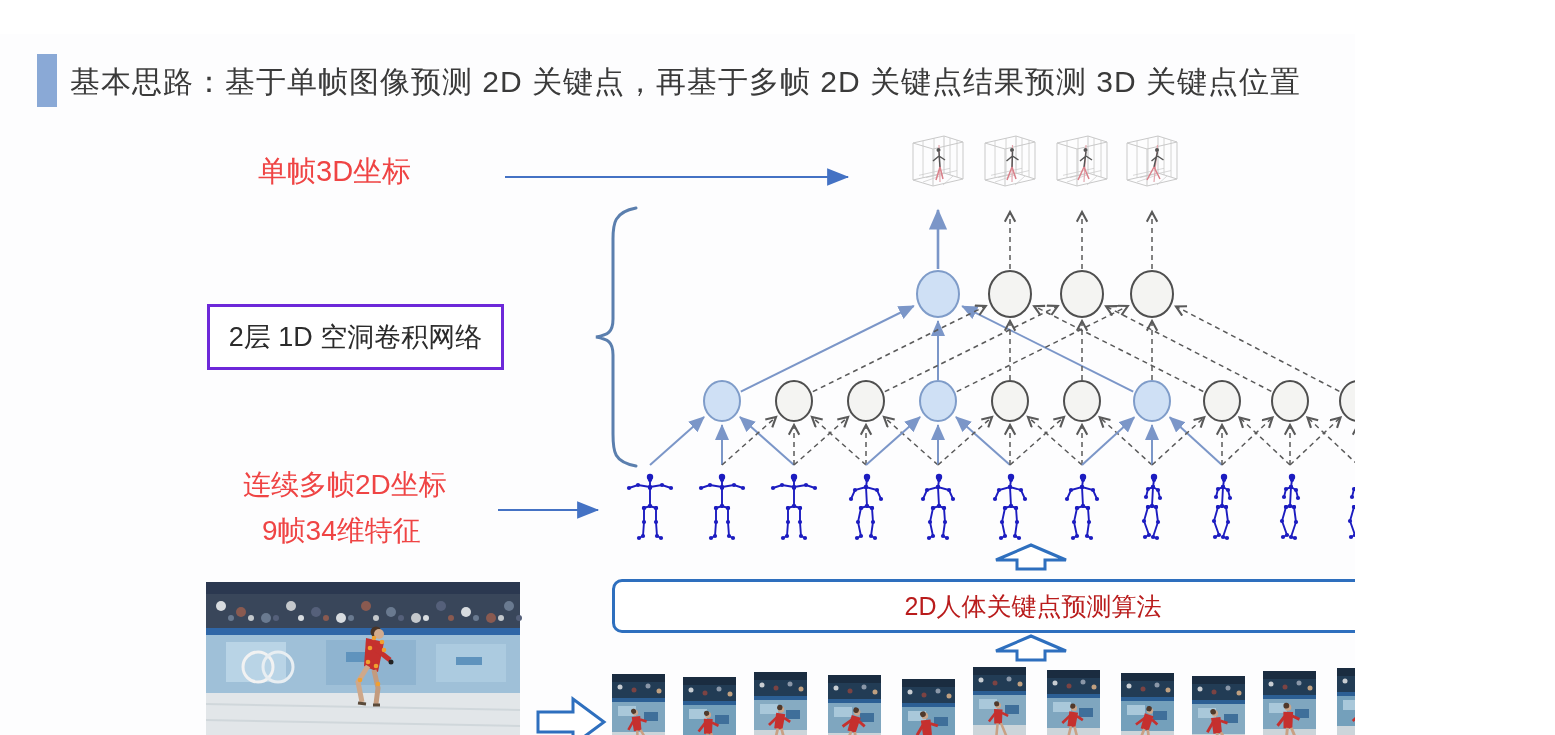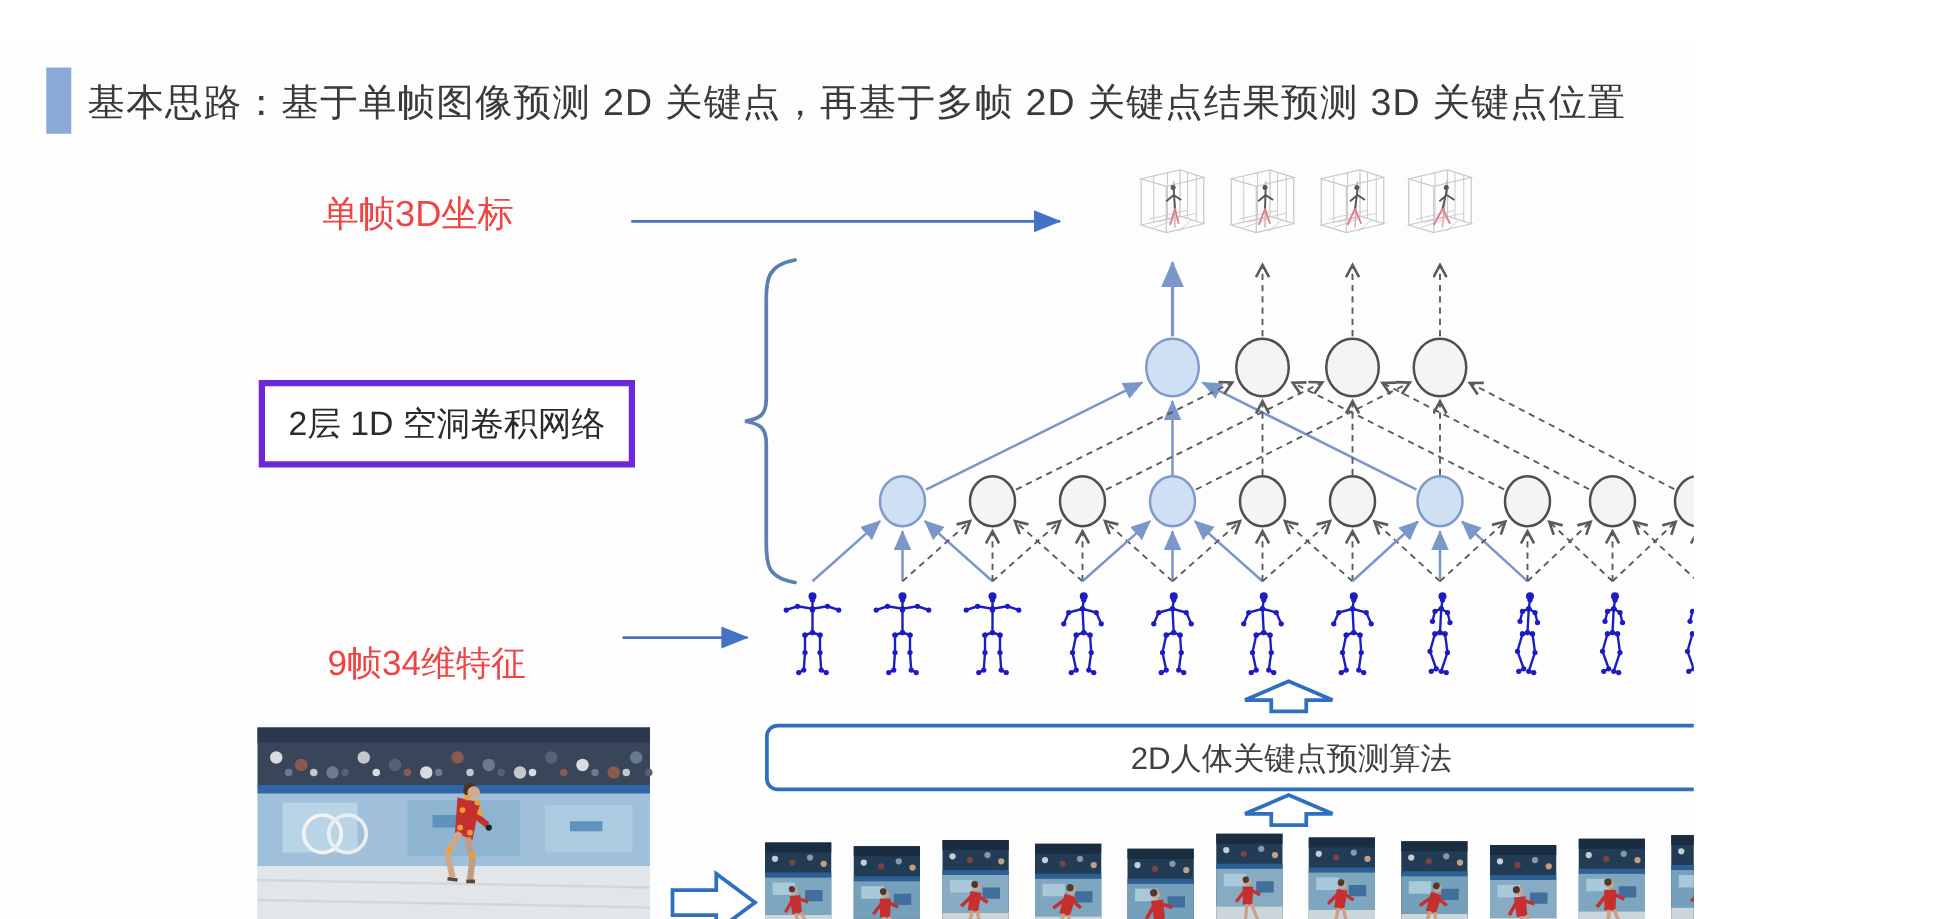--- a/index.html
+++ b/index.html
@@ -5,39 +5,40 @@
   html,body{margin:0;padding:0;background:#fff;}
   #slide{position:relative;width:1355px;height:735px;background:#fdfdfe;overflow:hidden;
          font-family:"Liberation Sans",sans-serif;margin-top:34px;}
   .abs{position:absolute;}
   #title-bar{left:37px;top:20px;width:20px;height:53px;background:#8aa9d6;}
   #page-title{left:70px;top:28px;font-size:30px;font-weight:500;color:#3a3a3a;letter-spacing:1px;white-space:nowrap;}
   .lbl{color:#ef4444;white-space:nowrap;}
   #label-output3d{left:258px;top:118px;font-size:29px;}
   #label-input1{left:243px;top:432px;font-size:28px;}
   #label-input2{left:262px;top:478px;font-size:28px;text-align:right;}
-  #network-box{left:207px;top:270px;width:291px;height:60px;border:5px solid #6d28d9;background:#fff;
+  #network-box{left:207px;top:270px;width:291px;height:60px;border:3px solid #6d28d9;background:#fff;
                display:flex;align-items:center;justify-content:center;font-size:27px;color:#2b2b2b;white-space:nowrap;}
   #algorithm-box{left:612px;top:545px;width:836px;height:48px;border:3px solid #2e6fbe;border-radius:10px;background:#fff;
-               display:flex;align-items:center;justify-content:center;font-size:25px;color:#404040;}
+               display:flex;align-items:center;justify-content:center;font-size:25px;color:#b91c1c;}
   #diagram{left:0;top:0;}
 </style>
 </head>
 <body>
 
 <div id="slide">
   <div id="title-bar" class="abs"></div>
   <div id="page-title" class="abs">基本思路：基于单帧图像预测 2D 关键点，再基于多帧 2D 关键点结果预测 3D 关键点位置</div>
 
   <div id="label-output3d" class="abs lbl">单帧3D坐标</div>
 
   <div id="network-box" class="abs">
     <span>2层 1D 空洞卷积网络</span>
   </div>
 
+  <div id="label-input1" class="abs lbl">连续多帧2D坐标</div>
   <div id="label-input2" class="abs lbl">9帧34维特征</div>
 
   <div id="algorithm-box" class="abs">
     <span>2D人体关键点预测算法</span>
   </div>
 
   <svg id="diagram" class="abs" width="1555" height="735" viewBox="0 0 1555 735">
       <defs>
         <marker id="ab" markerWidth="9" markerHeight="8" refX="7.5" refY="3.5" orient="auto">
           <path d="M0,0L8,3.5L0,7Z" fill="#7b96c8"></path>

